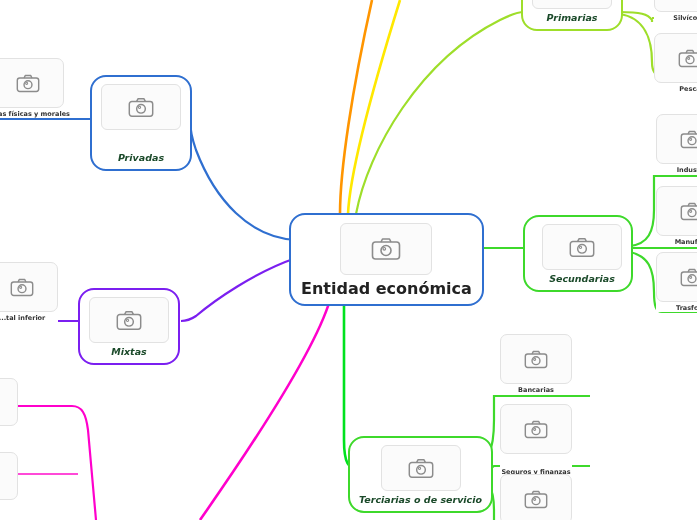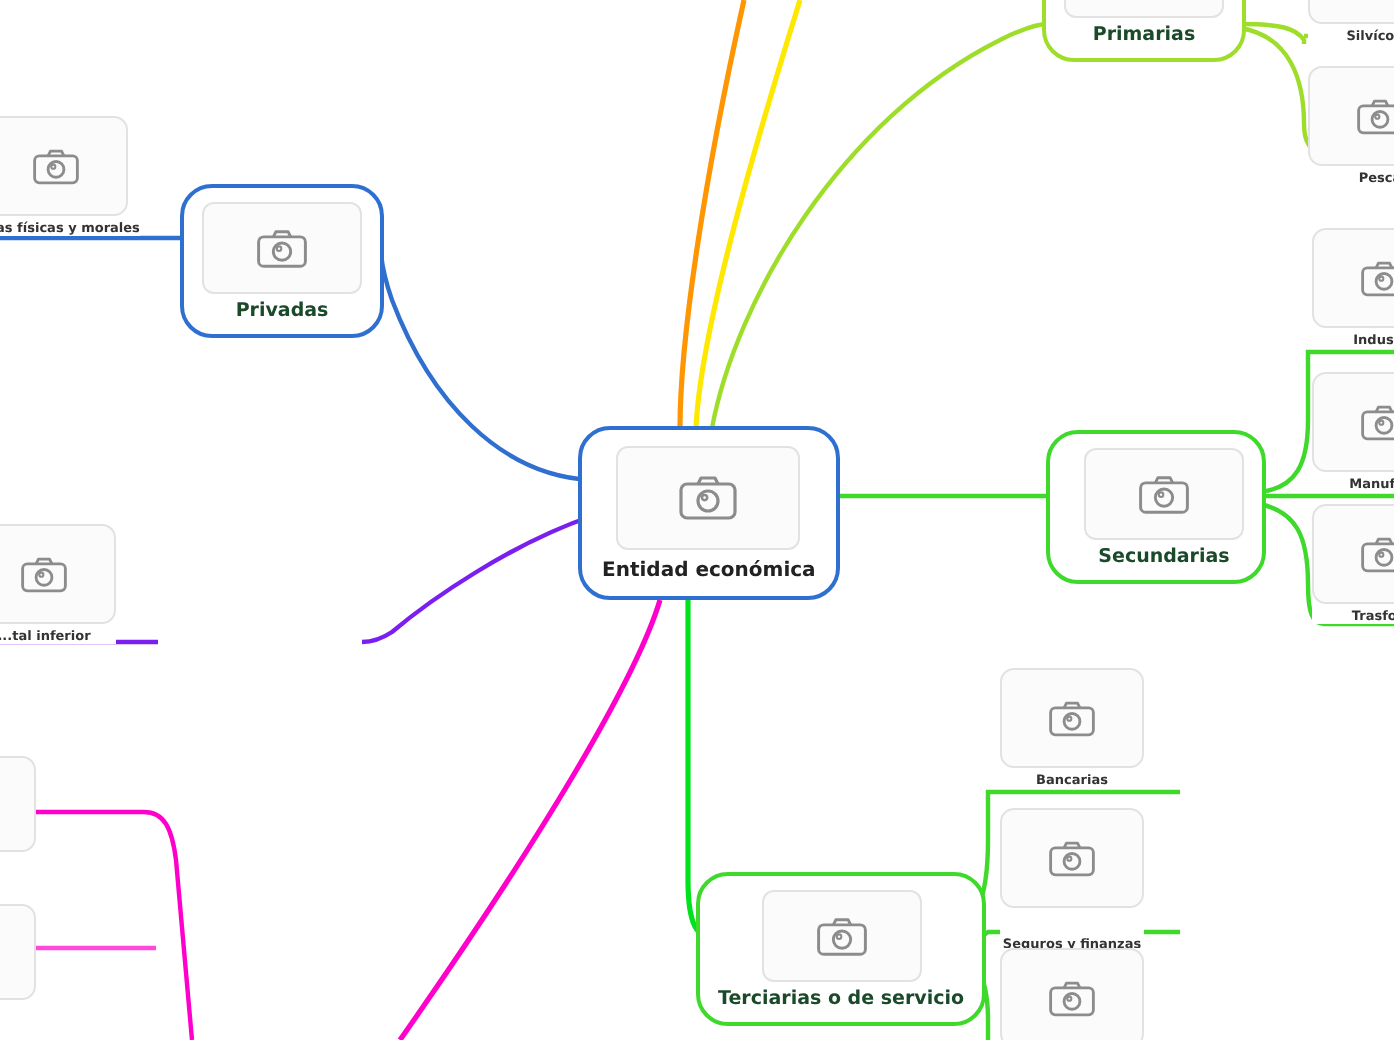--- a/index.html
+++ b/index.html
@@ -13,26 +13,26 @@
   
   .node{position:absolute;box-sizing:border-box;background:#ffffff;
         display:flex;flex-direction:column;align-items:center;justify-content:flex-start;}
   .node .thumb{box-sizing:border-box;border:1px solid #e2e2e2;border-radius:6px;
         background:#fbfbfb;display:flex;align-items:center;justify-content:center;}
   .node .cap{font-weight:bold;text-align:center;line-height:1.15;white-space:nowrap;}
 
   
   .main{border:2.5px solid #2f6fd0;border-radius:16px;padding:8px 10px 6px 10px;}
   .main .thumb{width:92px;height:52px;}
-  .main .cap{font-size:10px;color:#222;margin-top:5px;}
+  .main .cap{font-size:16px;color:#222;margin-top:5px;}
 
   
   .lvl1{border-width:2.5px;border-style:solid;border-radius:16px;padding:7px 9px 5px 9px;}
   .lvl1 .thumb{width:80px;height:46px;}
-  .lvl1 .cap{font-size:9.5px;color:#1b4a2a;margin-top:4px;}
+  .lvl1 .cap{font-size:9.5px;color:#1b4a2a;margin-top:4px;font-style:italic;}
 
   
   .lvl2{padding:0;}
   .lvl2 .thumb{width:72px;height:50px;border-radius:7px;}
   .lvl2 .cap{font-size:6.5px;color:#333;margin-top:3px;font-weight:bold;}
 
   
   .cam{display:block;}
 </style>
 </head>
@@ -88,21 +88,21 @@
       <svg class="cam" width="30" height="24" viewBox="0 0 30 24" aria-hidden="true">
         <rect x="1.5" y="5" width="27" height="17" rx="3" fill="none" stroke="#8c8c8c" stroke-width="1.6"></rect>
         <path d="M10 5 L11.5 2 L18.5 2 L20 5" fill="none" stroke="#8c8c8c" stroke-width="1.6" stroke-linejoin="round"></path>
         <circle cx="15" cy="13.5" r="5" fill="none" stroke="#8c8c8c" stroke-width="1.6"></circle>
         <circle cx="13.3" cy="11.8" r="1.3" fill="none" stroke="#8c8c8c" stroke-width="1.2"></circle>
       </svg>
     </div>
     <div class="cap">Entidad económica</div>
   </div>
 
-  <div class="node lvl1" style="left:90px;top:92px;border-color:#2f6fd0;">
+  <div class="node lvl1" style="left:90px;top:75px;border-color:#2f6fd0;gap:19px;">
     <div class="thumb">
       <svg class="cam" width="26" height="21" viewBox="0 0 30 24" aria-hidden="true">
         <rect x="1.5" y="5" width="27" height="17" rx="3" fill="none" stroke="#8c8c8c" stroke-width="1.7"></rect>
         <path d="M10 5 L11.5 2 L18.5 2 L20 5" fill="none" stroke="#8c8c8c" stroke-width="1.7" stroke-linejoin="round"></path>
         <circle cx="15" cy="13.5" r="5" fill="none" stroke="#8c8c8c" stroke-width="1.7"></circle>
         <circle cx="13.3" cy="11.8" r="1.3" fill="none" stroke="#8c8c8c" stroke-width="1.2"></circle>
       </svg>
     </div>
     <div class="cap">Privadas</div>
   </div>
@@ -112,20 +112,31 @@
       <svg class="cam" width="24" height="19" viewBox="0 0 30 24" aria-hidden="true">
         <rect x="1.5" y="5" width="27" height="17" rx="3" fill="none" stroke="#8c8c8c" stroke-width="1.8"></rect>
         <path d="M10 5 L11.5 2 L18.5 2 L20 5" fill="none" stroke="#8c8c8c" stroke-width="1.8" stroke-linejoin="round"></path>
         <circle cx="15" cy="13.5" r="5" fill="none" stroke="#8c8c8c" stroke-width="1.8"></circle>
         <circle cx="13.3" cy="11.8" r="1.3" fill="none" stroke="#8c8c8c" stroke-width="1.3"></circle>
       </svg>
     </div>
     <div class="cap">...nas físicas y morales</div>
   </div>
 
+  <div class="node lvl1" style="left:78px;top:288px;border-color:#7b1ff0;">
+    <div class="thumb">
+      <svg class="cam" width="26" height="21" viewBox="0 0 30 24" aria-hidden="true">
+        <rect x="1.5" y="5" width="27" height="17" rx="3" fill="none" stroke="#8c8c8c" stroke-width="1.7"></rect>
+        <path d="M10 5 L11.5 2 L18.5 2 L20 5" fill="none" stroke="#8c8c8c" stroke-width="1.7" stroke-linejoin="round"></path>
+        <circle cx="15" cy="13.5" r="5" fill="none" stroke="#8c8c8c" stroke-width="1.7"></circle>
+        <circle cx="13.3" cy="11.8" r="1.3" fill="none" stroke="#8c8c8c" stroke-width="1.2"></circle>
+      </svg>
+    </div>
+    <div class="cap">Mixtas</div>
+  </div>
 
   <div class="node lvl2" style="left:-14px;top:262px;">
     <div class="thumb">
       <svg class="cam" width="24" height="19" viewBox="0 0 30 24" aria-hidden="true">
         <rect x="1.5" y="5" width="27" height="17" rx="3" fill="none" stroke="#8c8c8c" stroke-width="1.8"></rect>
         <path d="M10 5 L11.5 2 L18.5 2 L20 5" fill="none" stroke="#8c8c8c" stroke-width="1.8" stroke-linejoin="round"></path>
         <circle cx="15" cy="13.5" r="5" fill="none" stroke="#8c8c8c" stroke-width="1.8"></circle>
         <circle cx="13.3" cy="11.8" r="1.3" fill="none" stroke="#8c8c8c" stroke-width="1.3"></circle>
       </svg>
     </div>

